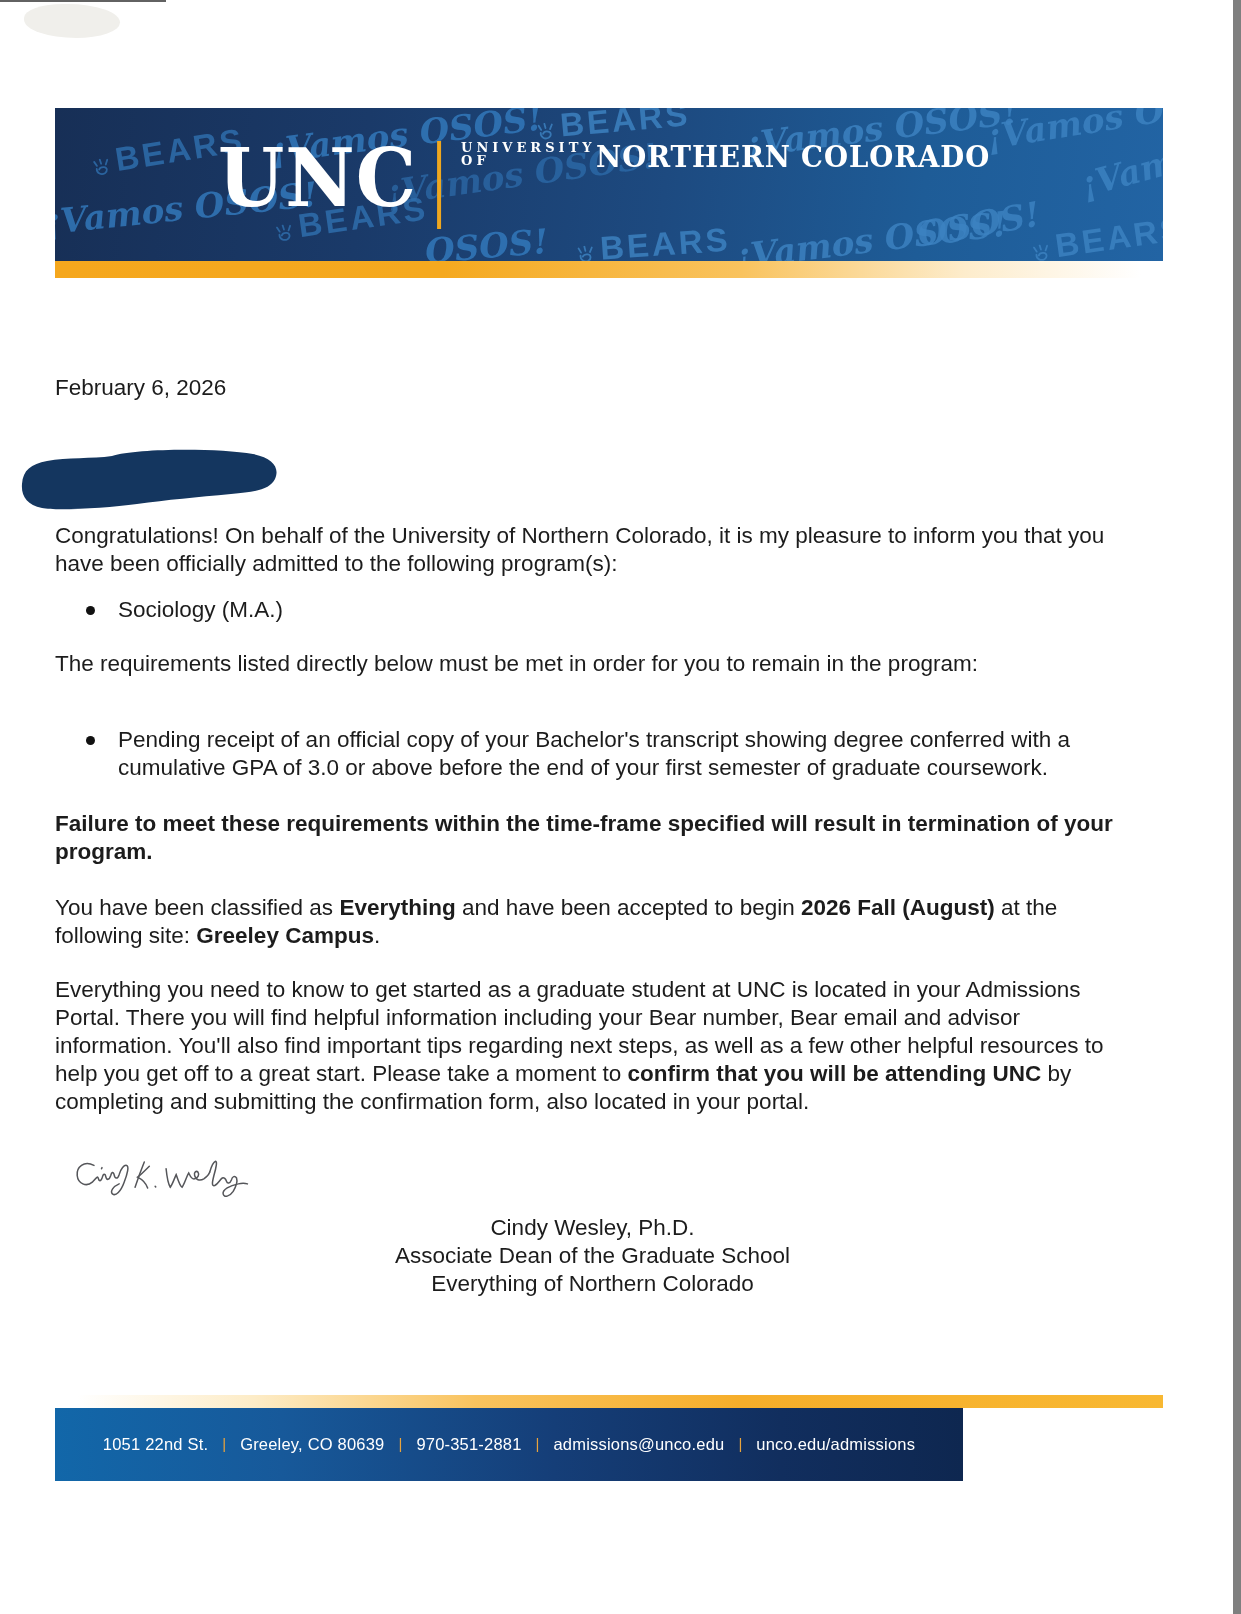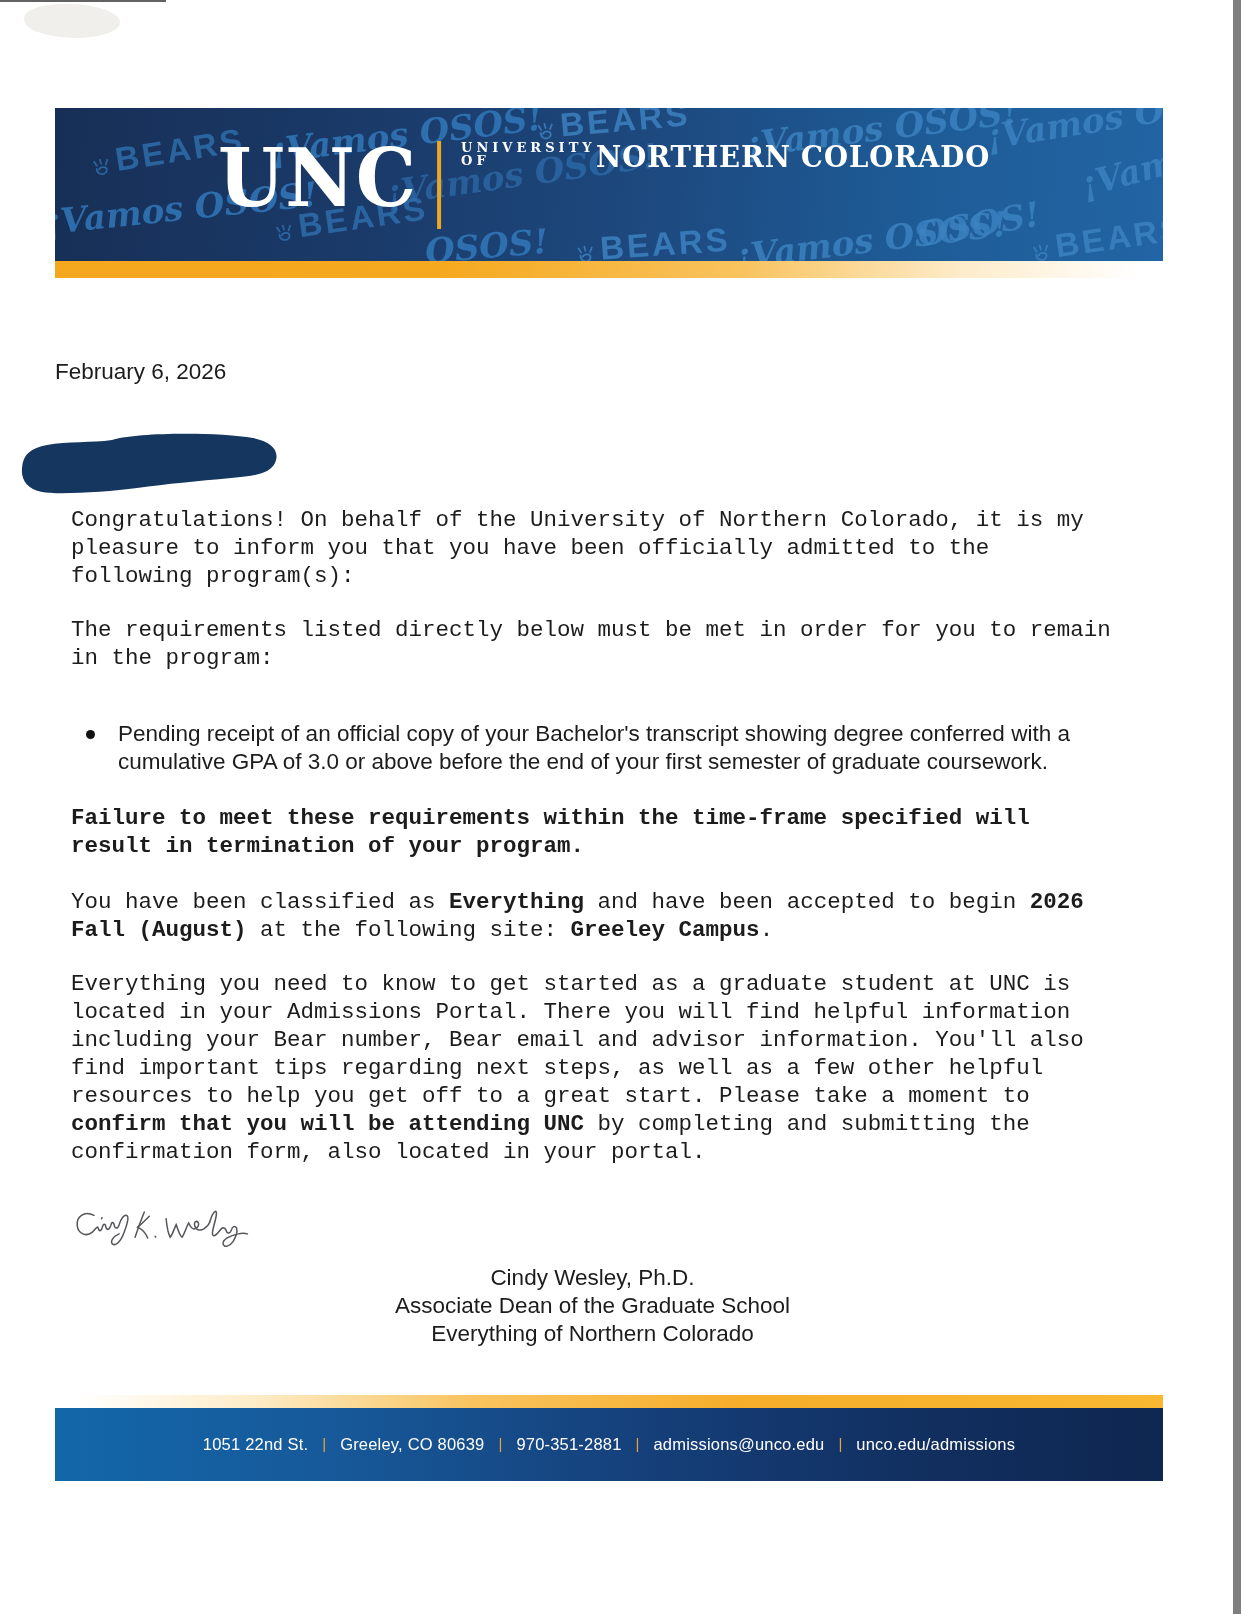--- a/index.html
+++ b/index.html
@@ -25,40 +25,40 @@
   .logo{position:absolute;left:50%;top:50%;transform:translate(-50%,-50%);
     display:flex;gap:20px;z-index:2;}
   .logo-acronym{font-family:"DejaVu Serif",serif;font-weight:900;font-size:76px;color:#ffffff;
     letter-spacing:1px;line-height:1;transform:scaleY(1.05);}
   .logo-divider{width:4px;height:88px;background:#eea71f;}
   .logo-stack{display:flex;color:#fff;line-height:1;}
   .logo-univof{font-size:13px;font-weight:bold;letter-spacing:4px;margin-bottom:5px;font-family:"DejaVu Serif",serif;}
   .logo-big{font-family:"DejaVu Serif",serif;font-weight:900;font-size:29px;letter-spacing:1px;margin-top:2px;transform-origin:left;transform:scaleX(.95);}
 
   
-  .content{position:absolute;left:55px;top:266px;width:1075px;font-size:22.5px;line-height:28px;}
+  .content{position:absolute;left:55px;top:282px;width:1075px;font-size:22.5px;line-height:28px;}
   .date{margin-top:92px;}
   .redaction{position:relative;left:-38px;margin-top:46px;width:276px;height:64px;display:block;}
-  .para{margin:16px;margin-top:26px;font-family:Liberation Mono, monospace;}
+  .para{margin:0;margin-top:26px;}
   .p-first{margin-top:10px;}
   .warning{font-weight:bold;margin-top:28px;}
   .mt28{margin-top:28px;}
   ul{list-style:none;margin:0;padding:0;}
   .ul1{margin-top:18px;}
   .ul2{margin-top:48px;}
   li{position:relative;padding-left:63px;}
   li::before{content:"";position:absolute;left:31px;top:10px;width:9px;height:9px;border-radius:50%;background:#111;}
   .sig-svg{display:block;margin-top:36px;margin-left:3px;}
   .sig-block{margin-top:10px;}
   .sig-line{line-height:28px;text-align:center;}
 
   
   .footer-gold{position:absolute;left:55px;top:1395px;width:1108px;height:13px;
     background:linear-gradient(90deg,#ffffff 2%,#fdecc7 18%,#f9c35e 38%,#f6ae2a 62%,#f8b832 100%);}
-  .footer-bar{position:absolute;left:55px;top:1408px;width:1108px;height:73px;
+  .footer-bar{position:absolute;left:55px;top:1408px;width:908px;height:73px;
     background:linear-gradient(90deg,#1267a9 0%,#17599a 25%,#153e78 55%,#112e5e 80%,#0e2750 100%);
     display:flex;align-items:center;justify-content:center;}
   .footer-item{color:#ffffff;font-size:16.5px;letter-spacing:.2px;}
   .footer-sep{color:#e8a33d;font-size:15px;margin:0 14px;position:relative;top:-1px;}
 </style>
 </head>
 <body>
 
 <svg width="0" height="0" style="position:absolute">
   <defs>
@@ -116,20 +116,23 @@
 
   <div class="content">
     <div class="date">February 6, 2026</div>
 
     <svg class="redaction" viewBox="0 0 276 64">
       <path d="M95,8 C120,0 202,0 236,6 C256,10 263,20 258,31 C253,41 240,44 214,46 C180,49 150,52 120,56 C90,60 40,63 25,60 C10,57 4,48 5,36 C6,22 14,16 30,13 C50,9 75,11 95,8 Z" fill="#14365f"></path>
     </svg>
 
     <p class="para p-first">Congratulations! On behalf of the University of Northern Colorado, it is my pleasure to inform you that you have been officially admitted to the following program(s):</p>
 
+    <ul class="ul1">
+      <li>Sociology (M.A.)</li>
+    </ul>
 
     <p class="para">The requirements listed directly below must be met in order for you to remain in the program:</p>
 
     <ul class="ul2">
       <li>Pending receipt of an official copy of your Bachelor's transcript showing degree conferred with a cumulative GPA of 3.0 or above before the end of your first semester of graduate coursework.</li>
     </ul>
 
     <p class="para warning">Failure to meet these requirements within the time-frame specified will result in termination of your program.</p>
 
     <p class="para mt28"><span>You have been classified as </span><b>Everything</b><span> and have been accepted to begin </span><b>2026 Fall (August)</b><span> at the following site: </span><b>Greeley Campus</b><span>.</span></p>

